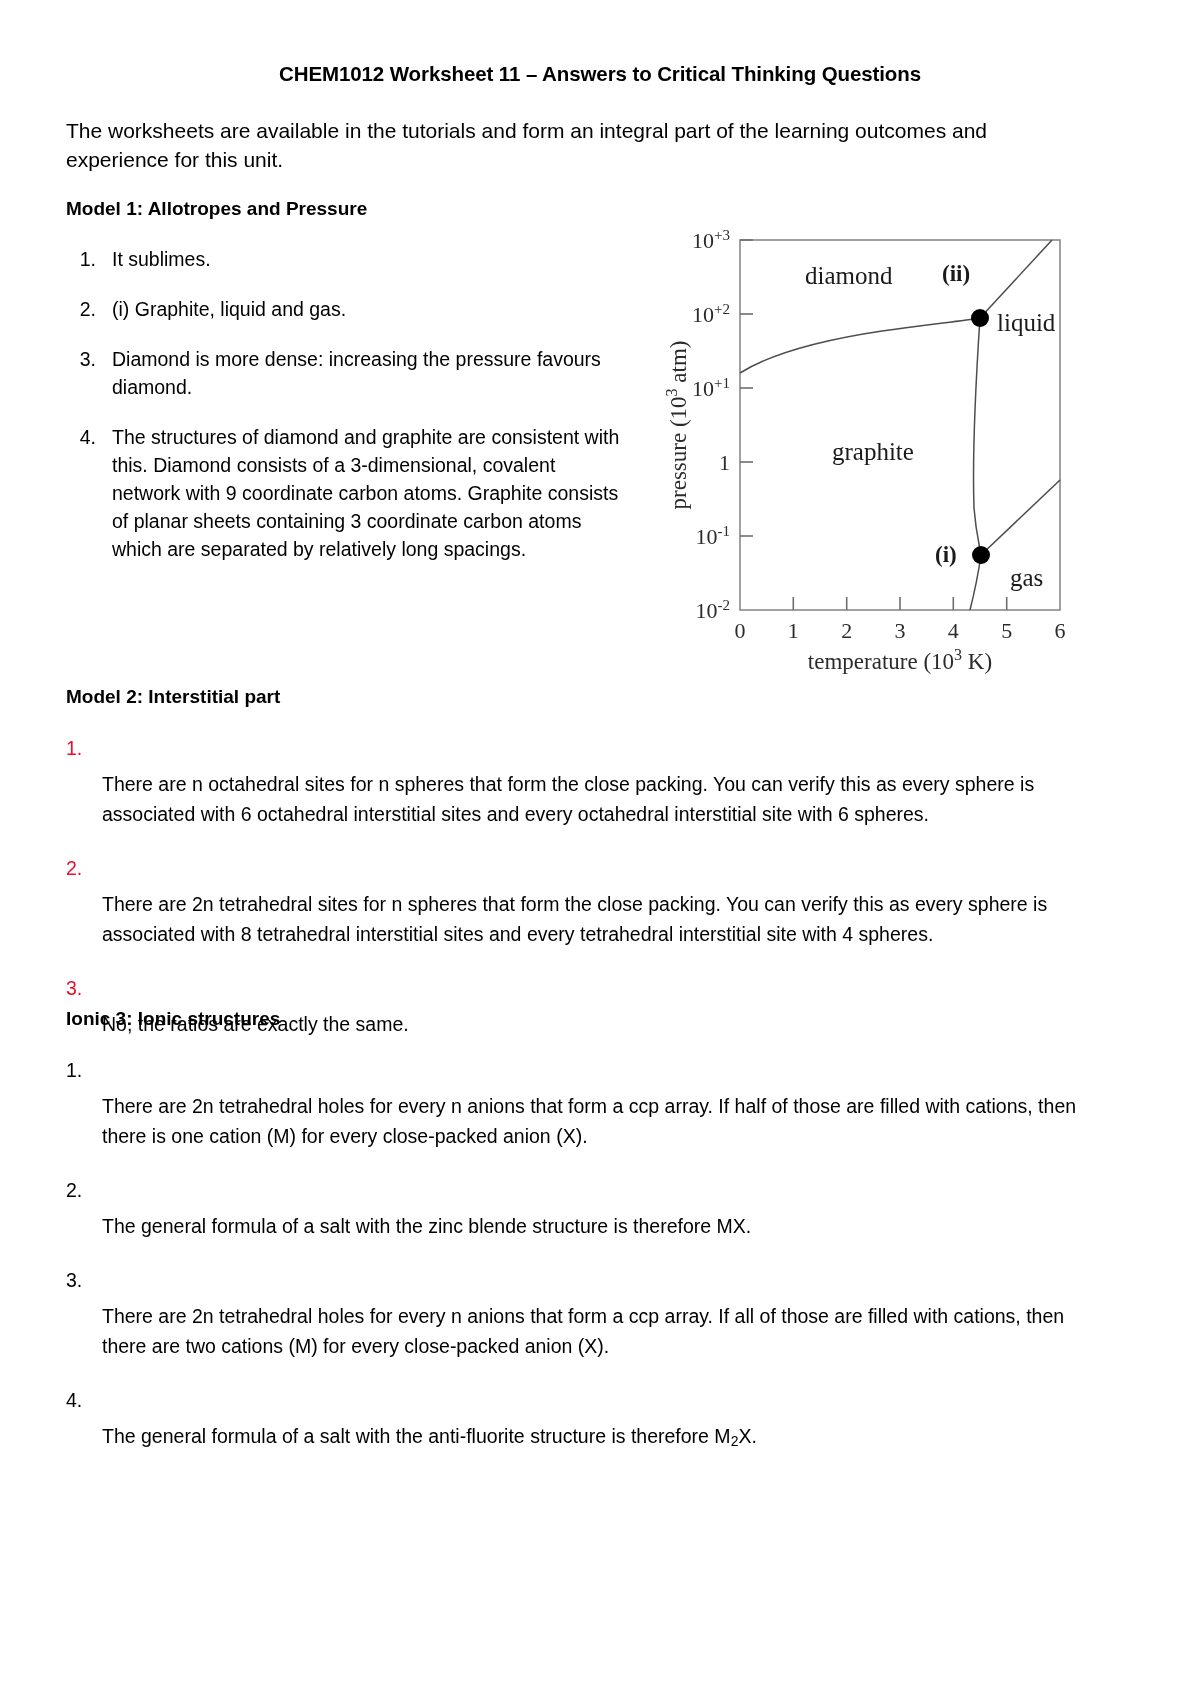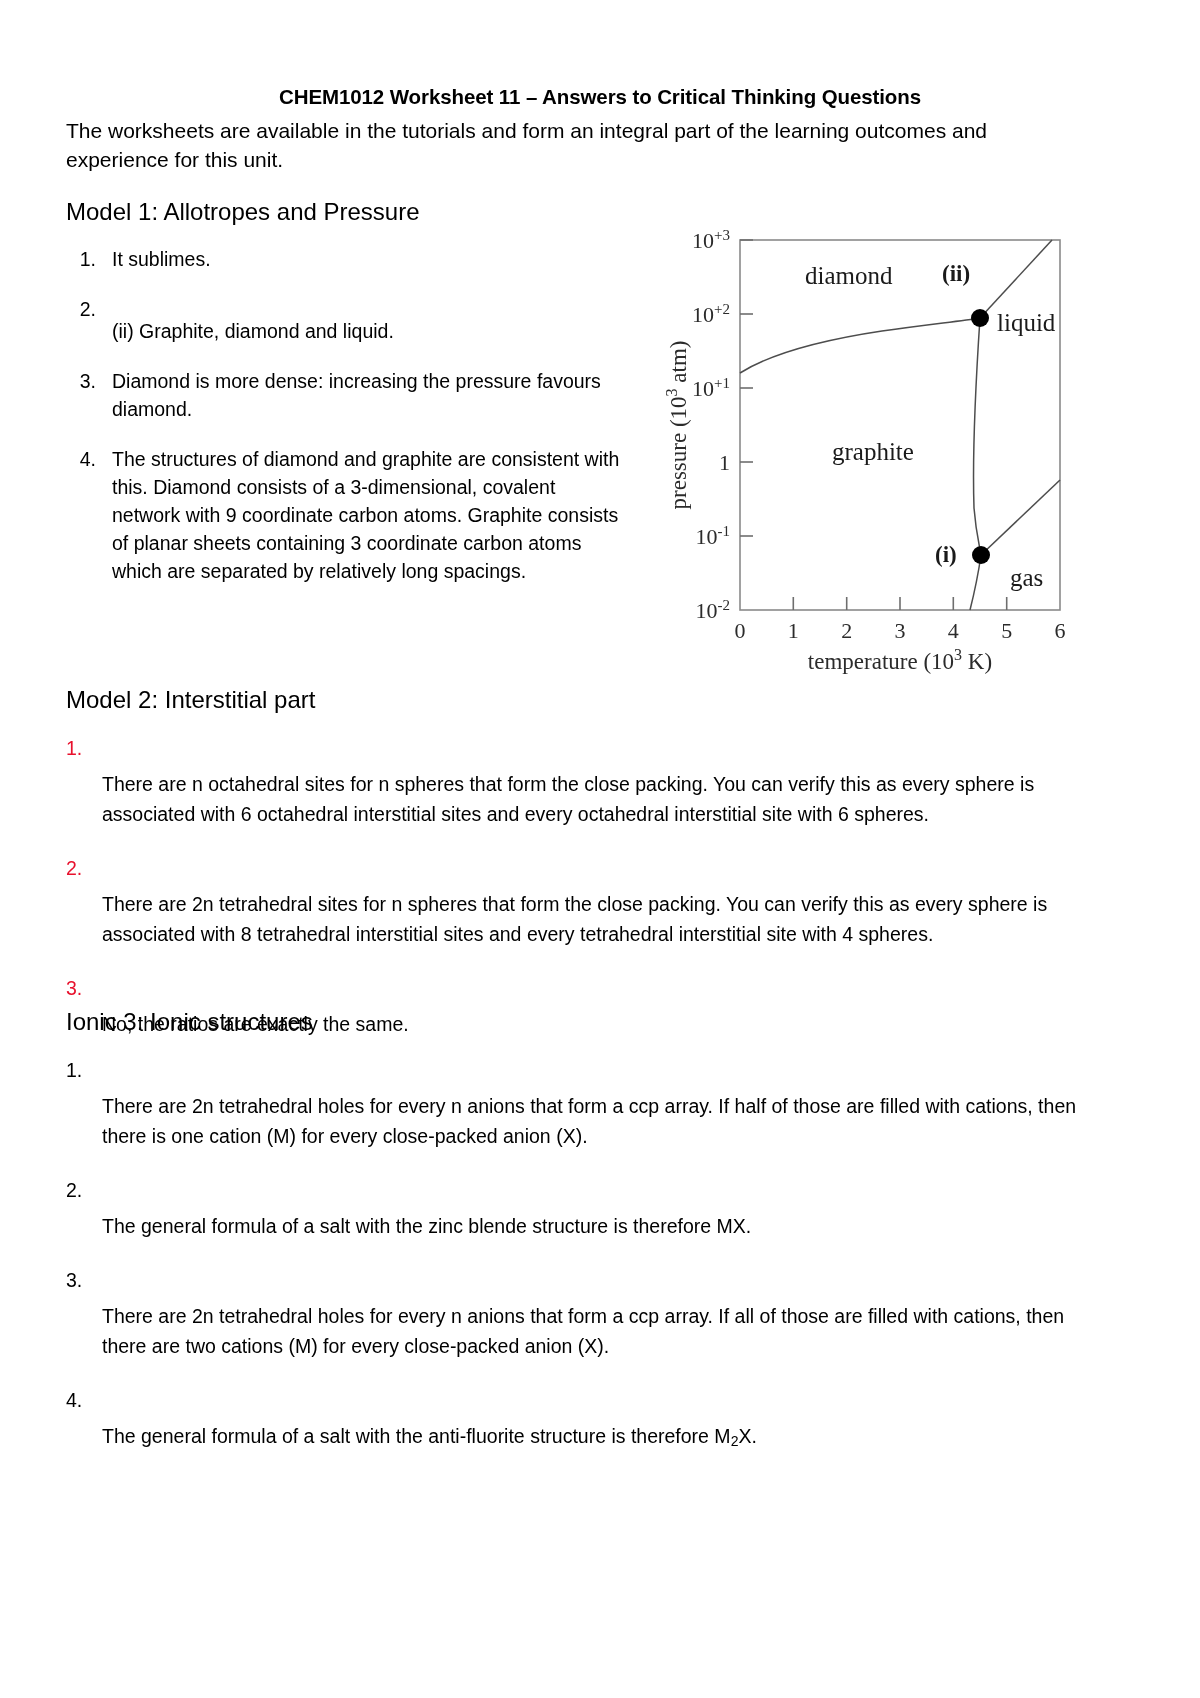--- a/index.html
+++ b/index.html
@@ -21,33 +21,33 @@
     height: 1698px;
     padding: 0;
     box-sizing: border-box;
   }
   .doc-title {
     text-align: center;
     font-weight: bold;
     font-size: 20.5px;
     letter-spacing: -0.1px;
     margin: 0;
-    padding-top: 85px;
+    padding-top: 62px;
   }
   .intro {
     position: absolute;
     left: 66px;
     top: 116px;
     width: 1012px;
     font-size: 21px;
     line-height: 29px;
   }
   .model-heading {
-    font-weight: normal;
-    font-size: 24px;
+    font-weight: bold;
+    font-size: 19px;
   }
   #m1-heading { position: absolute; left: 66px; top: 198px; }
   #m2-heading { position: absolute; left: 66px; top: 686px; }
   #m3-heading { position: absolute; left: 66px; top: 1008px; }
 
   
   .m1-list {
     position: absolute;
     left: 66px;
     top: 245px;
@@ -119,21 +119,21 @@
   <div class="model-heading" id="m1-heading">Model 1: Allotropes and Pressure</div>
 
   <div class="m1-list">
     <div class="m1-item">
       <div class="num">1.</div>
       <div class="body">It sublimes.</div>
     </div>
     <div class="m1-item">
       <div class="num">2.</div>
       <div class="body">
-        <div class="m1-sub">(ii) Graphite, diamond and liquid.</div>
+        <div>(i) Graphite, liquid and gas.</div>
       </div>
     </div>
     <div class="m1-item">
       <div class="num">3.</div>
       <div class="body">Diamond is more dense: increasing the pressure favours diamond.</div>
     </div>
     <div class="m1-item">
       <div class="num">4.</div>
       <div class="body">The structures of diamond and graphite are consistent with this. Diamond consists of a 3-dimensional, covalent network with 9 coordinate carbon atoms. Graphite consists of planar sheets containing 3 coordinate carbon atoms which are separated by relatively long spacings.</div>
     </div>

